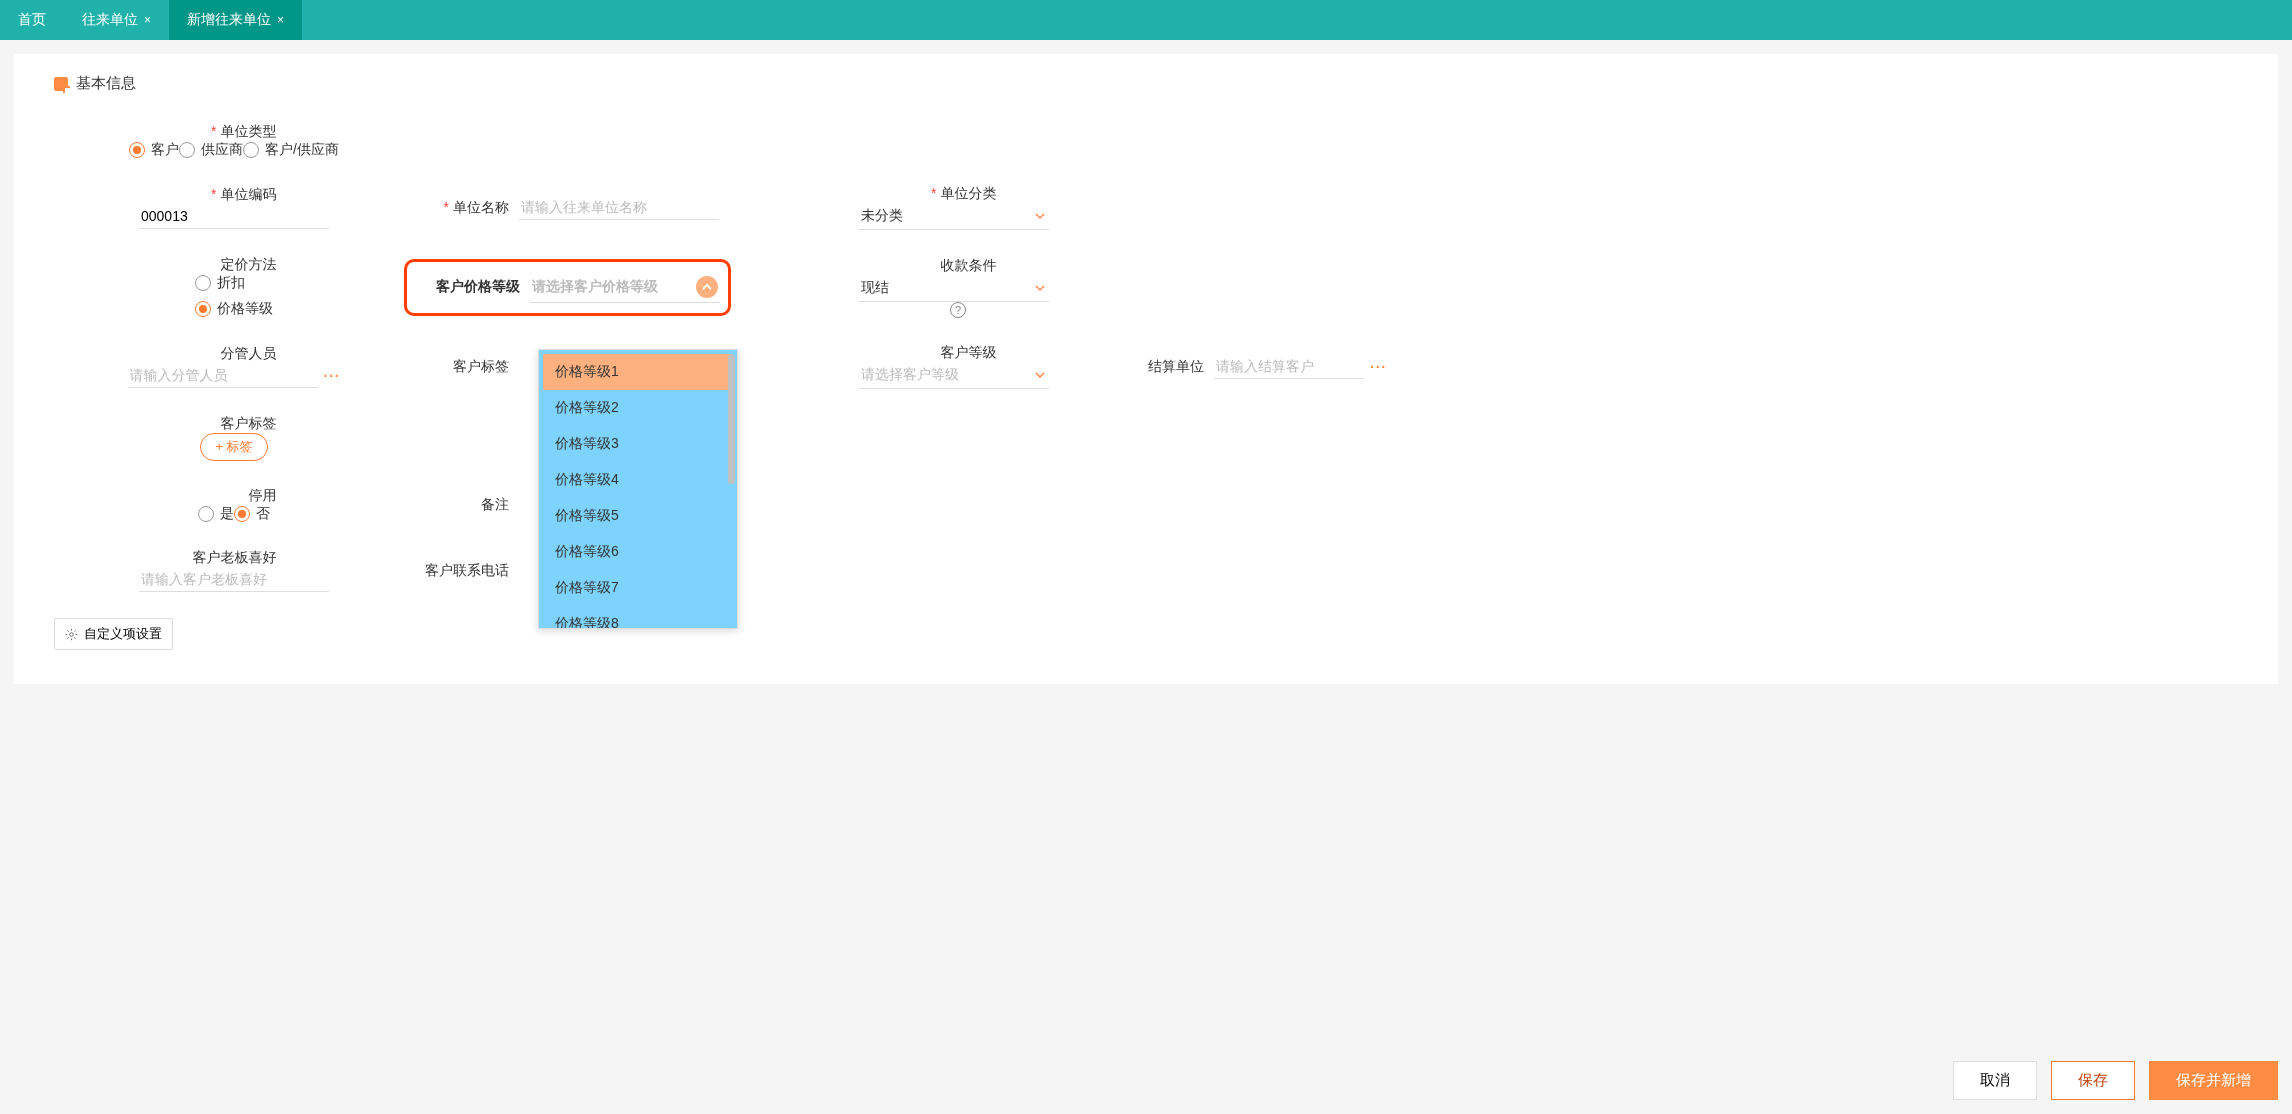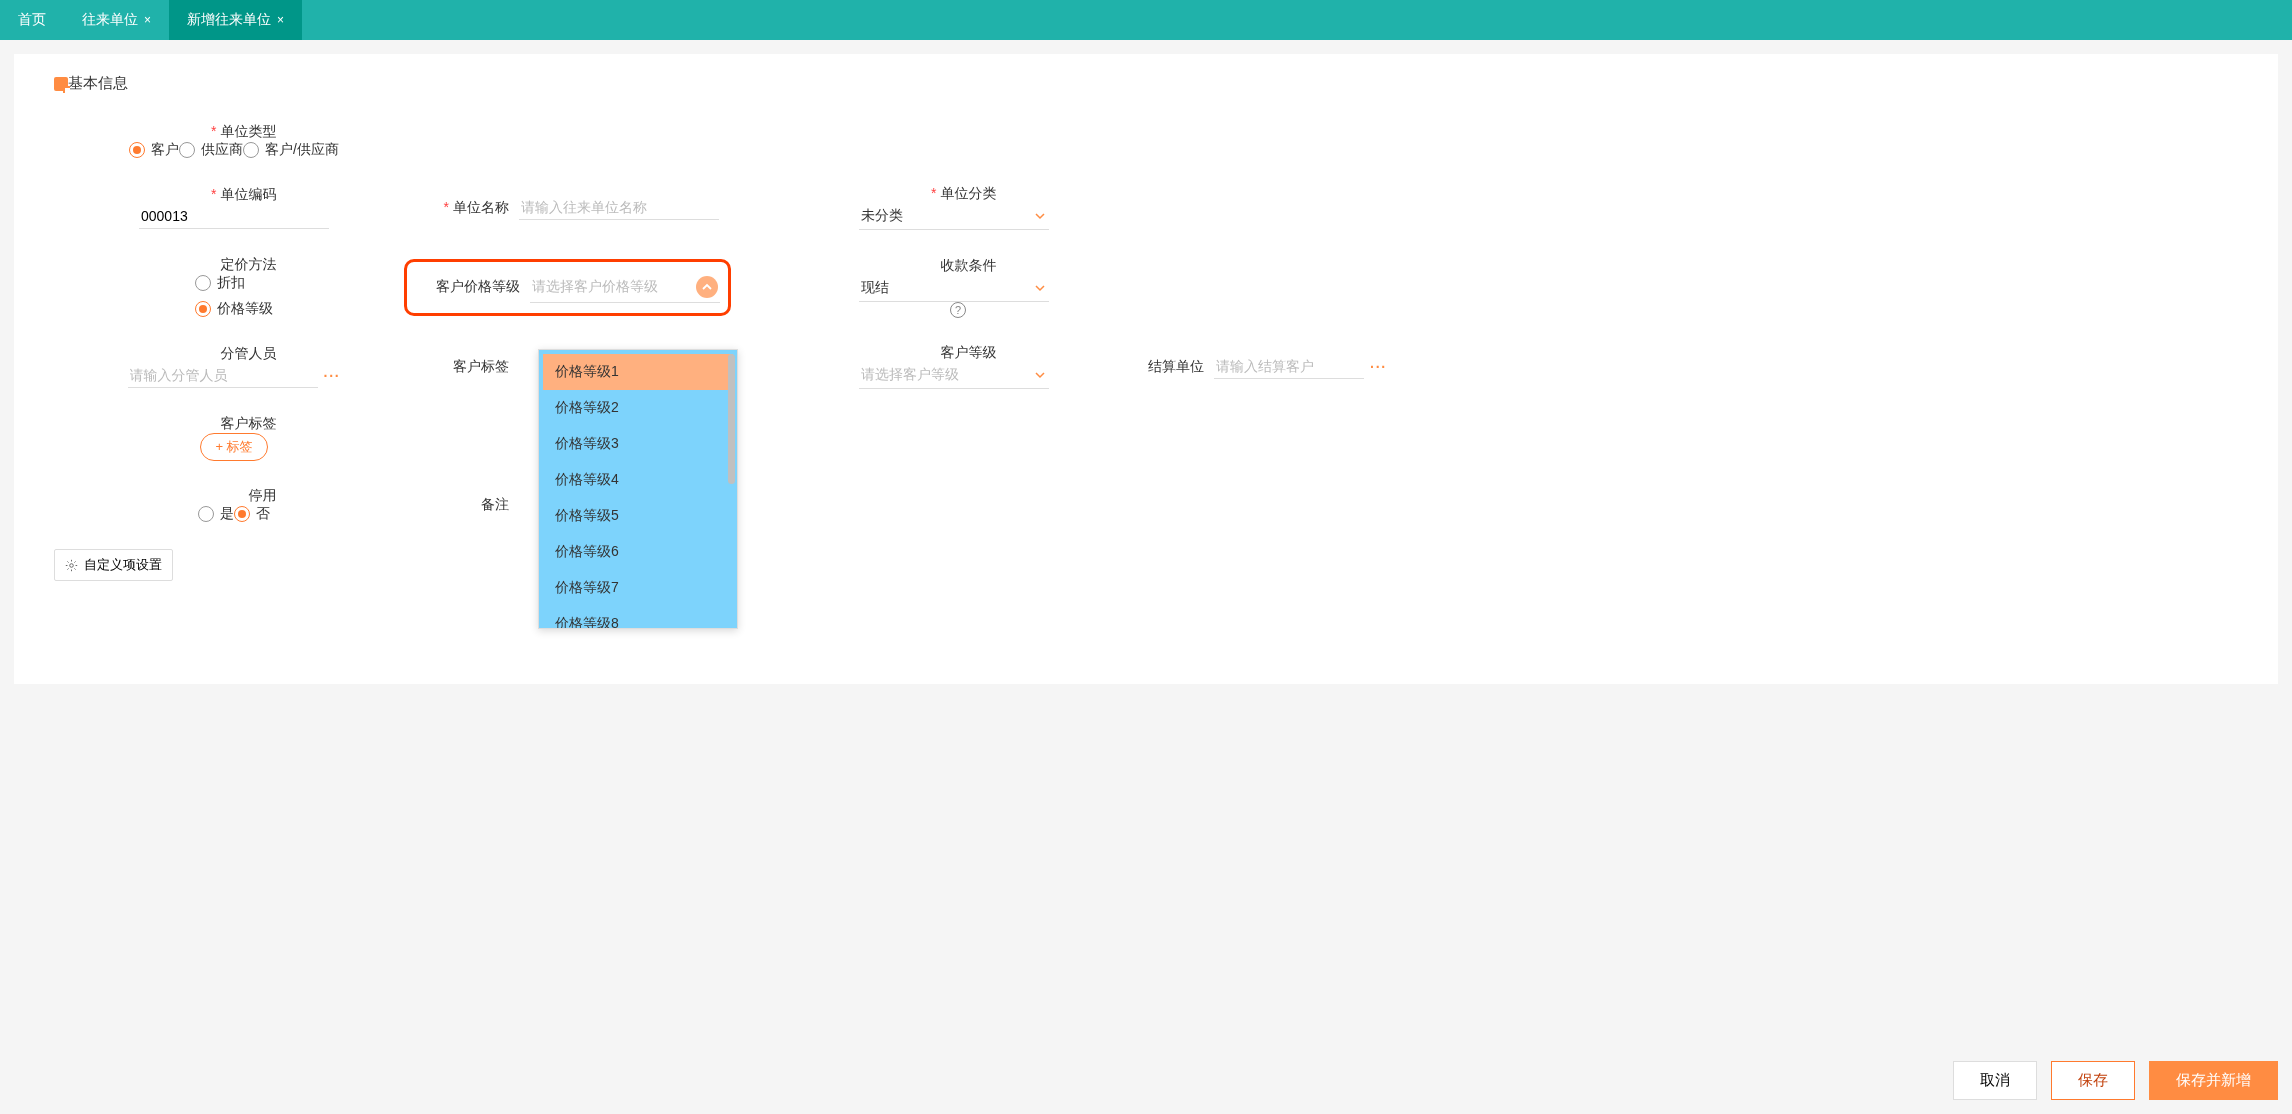--- a/index.html
+++ b/index.html
@@ -5,21 +5,21 @@
     * { box-sizing: border-box; margin: 0; padding: 0; font-family: -apple-system, "PingFang SC", "Microsoft YaHei", sans-serif; }
     body { background: #f5f5f5; font-size: 14px; color: #333; }
 
     .tabs { background: #20B2AA; display: flex; height: 40px; align-items: stretch; }
     .tab { display: flex; align-items:center; padding: 0 18px; color: #fff; font-size: 14px; cursor: pointer; gap:6px;}
     .tab.active { background: #009688; }
     .tab-close { font-size: 12px; }
 
     .page { background: #fff; margin: 14px; padding: 20px 40px 20px 40px; min-height: 630px; position: relative;}
 
-    .section-title { display:flex; align-items:center; gap:0; font-size:15px; margin-bottom:30px;}
+    .section-title { display:flex; align-items:center; gap:8px; font-size:15px; margin-bottom:30px;}
     .section-icon { width:14px; height:14px; background:#ff8c42; display:inline-block; border-radius:2px; position:relative;}
     .section-icon::after{content:""; position:absolute; right:-2px; bottom:-2px; width:5px; height:5px; background:#fff; border-top:2px solid #ff8c42; border-left:2px solid #ff8c42;}
 
     .form-row { display:flex; align-items:center; margin-bottom: 26px; min-height:30px;}
     .field { display:flex; align-items:center; }
     .fld1 { width: 360px; flex-direction: column;}
     .fld2 { width: 360px;}
     .fld3 { width: 360px; flex-direction: column;}
     .fld4 { width: 340px;}
 
@@ -38,21 +38,21 @@
     .help-icon{ width:16px; height:16px; border:1px solid #888; border-radius:50%; display:inline-flex; align-items:center; justify-content:center; font-size:11px; color:#888; margin-left:8px;}
     .dots{ color:#ff8c42; font-weight:bold; letter-spacing:1px; margin-left:6px;}
 
     .radio-group{ display:flex; align-items:flex-start;}
     .radio-opt{ display:flex; align-items:center; gap:6px; cursor:pointer;}
     .radio-circle{ width:16px; height:16px; border:1px solid #999; border-radius:50%; display:inline-flex; align-items:center; justify-content:center;}
     .radio-circle.checked{ border-color:#ff7a2e;}
     .radio-circle.checked::after{ content:""; width:8px; height:8px; background:#ff7a2e; border-radius:50%;}
     .radio-stack{ display:flex; flex-direction:column; gap:8px;}
 
-    .highlight-box{ border:3px solid #ff3e00; border-radius:10px; padding:10px 8px; display:flex; align-items:center; margin-left:-10px;}
+    .highlight-box{ border:3px solid #ff3e00; border-radius:10px; padding:10px 8px; display:flex; align-items:center; margin-left:-10px;font-weight:bold;}
     .highlight-box .label{ width:115px;}
     .hl-select{ width:190px; display:flex; align-items:center; justify-content:space-between; border-bottom:1px solid #ddd; padding:4px 2px;}
     .hl-chev{ width:22px; height:22px; background:#ffb07f; border-radius:50%; display:inline-flex; align-items:center; justify-content:center;}
     .hl-chev svg{ width:12px; height:12px;}
 
     .tag-btn{ border:1px solid #ff7a2e; color:#ff7a2e; background:#fff; border-radius:16px; padding:4px 14px; font-size:13px; cursor:pointer;}
 
     .custom-btn{ border:1px solid #ddd; background:#fff; padding:6px 10px; font-size:13px; display:inline-flex; align-items:center; gap:6px; cursor:pointer; border-radius:2px;}
     .gear{ width:13px; height:13px;}
 
@@ -232,20 +232,29 @@
             <span>否</span>
           </div>
       </div>
     </div>
     <div class="field fld2">
       <div class="label"><span>备注</span></div>
     </div>
   </div>
 
   
+  <div class="form-row">
+    <div class="field fld1">
+      <div class="label"><span>客户老板喜好</span></div>
+      <input class="txt-input" placeholder="请输入客户老板喜好" style="">
+    </div>
+    <div class="field fld2">
+      <div class="label"><span>客户联系电话</span></div>
+    </div>
+  </div>
 
   <button class="custom-btn">
     <svg class="gear" viewBox="0 0 16 16">
         <circle cx="8" cy="8" r="2.2" fill="none" stroke="#666" stroke-width="1.2"></circle>
         <path d="M8 1v2M8 13v2M1 8h2M13 8h2M3 3l1.4 1.4M11.6 11.6L13 13M13 3l-1.4 1.4M4.4 11.6L3 13" stroke="#666" stroke-width="1.2"></path>
       </svg>
     <span>自定义项设置</span>
   </button>
 
   

